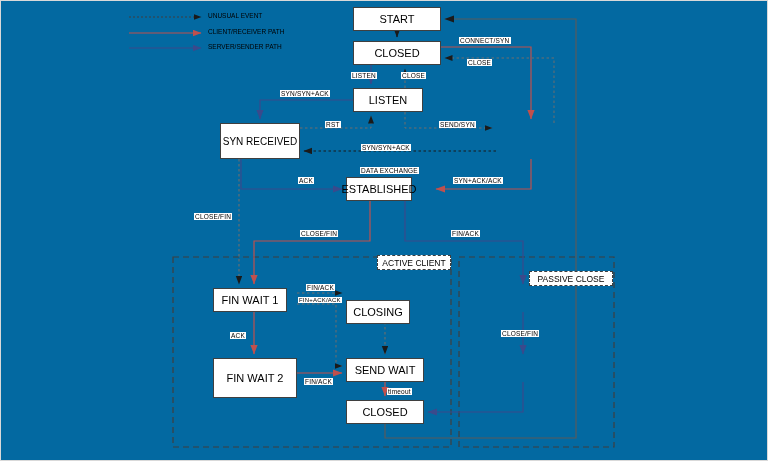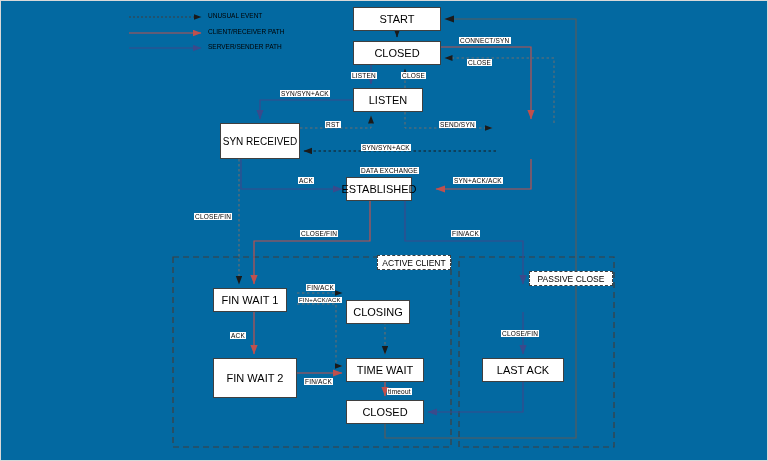--- a/index.html
+++ b/index.html
@@ -102,22 +102,21 @@
   <div class="legend-txt" style="left:207px;top:42px;">SERVER/SENDER PATH</div>
 
   <div class="state" style="left:352px;top:6px;width:88px;height:24px;">START</div>
   <div class="state" style="left:352px;top:40px;width:88px;height:24px;">CLOSED</div>
   <div class="state" style="left:352px;top:87px;width:70px;height:24px;">LISTEN</div>
   <div class="state two" style="left:219px;top:122px;width:80px;height:36px;">SYN RECEIVED</div>
   <div class="state" style="left:345px;top:176px;width:66px;height:24px;">ESTABLISHED</div>
   <div class="state" style="left:212px;top:287px;width:74px;height:24px;">FIN WAIT 1</div>
   <div class="state" style="left:345px;top:287px;width:64px;height:24px;margin-top:12px;">CLOSING</div>
   <div class="state" style="left:212px;top:357px;width:84px;height:40px;">FIN WAIT 2</div>
-  <div class="state" style="left:345px;top:357px;width:78px;height:24px;">TIME WAIT</div>
-  <div class="state" style="left:481px;top:357px;width:82px;height:24px;">LAST ACK</div>
+  <div class="state" style="left:345px;top:357px;width:78px;height:24px;">SEND WAIT</div>
   <div class="state" style="left:345px;top:399px;width:78px;height:24px;">CLOSED</div>
 
   <div class="grouplbl" style="left:376px;top:254px;width:74px;height:15px;">ACTIVE CLIENT</div>
   <div class="grouplbl" style="left:528px;top:270px;width:84px;height:15px;">PASSIVE CLOSE</div>
 
   <div class="lbl" style="left:458px;top:36px;">CONNECT/SYN</div>
   <div class="lbl" style="left:466px;top:58px;">CLOSE</div>
   <div class="lbl" style="left:350px;top:71px;">LISTEN</div>
   <div class="lbl" style="left:400px;top:71px;">CLOSE</div>
   <div class="lbl" style="left:279px;top:89px;">SYN/SYN+ACK</div>

